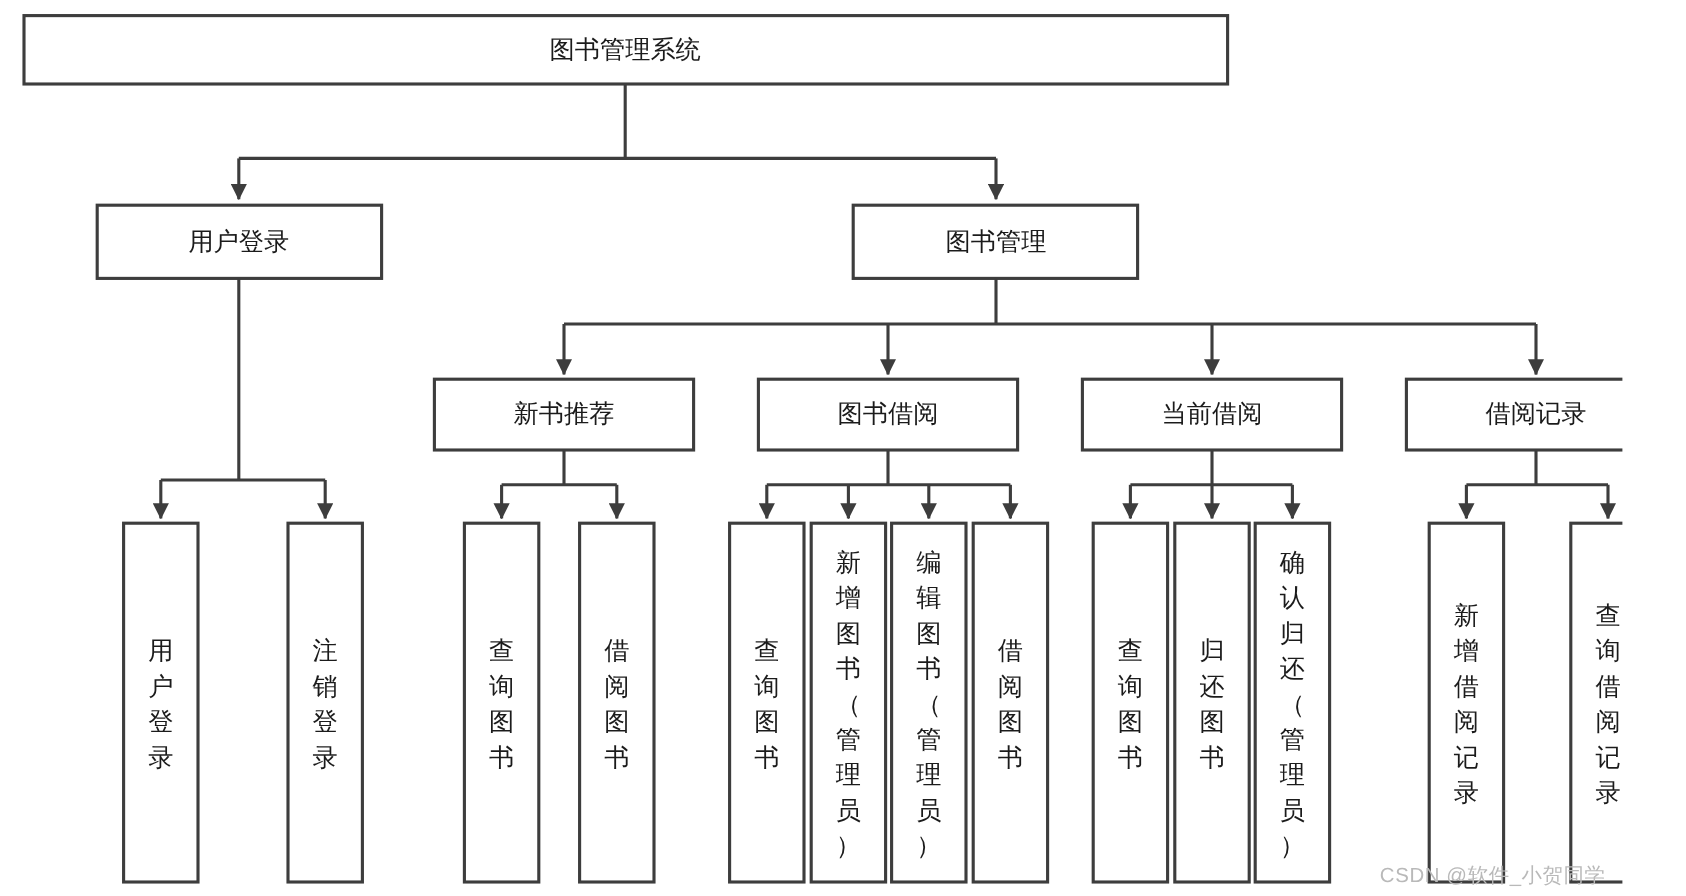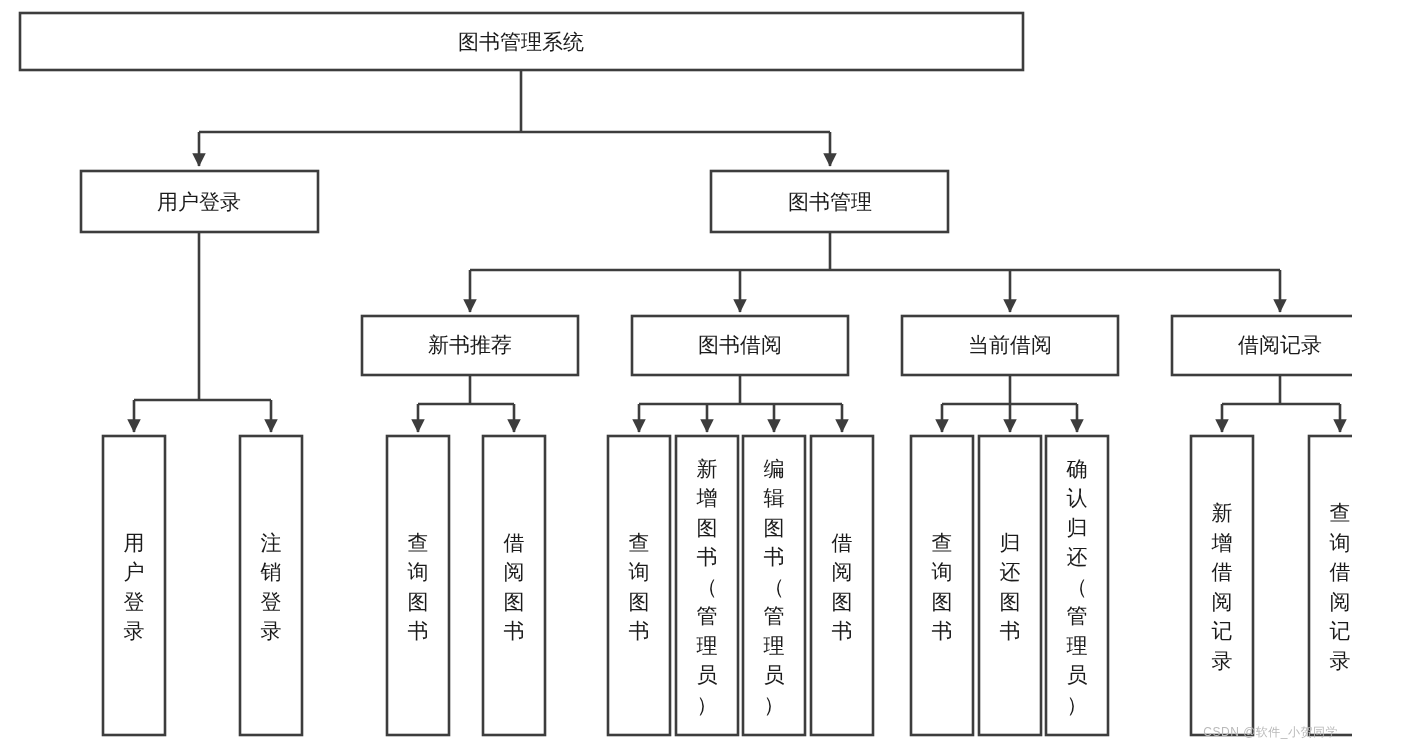--- a/index.html
+++ b/index.html
@@ -49,21 +49,21 @@
     font-family: "Liberation Sans", "DejaVu Sans", sans-serif;
     font-size: 21px;
     fill: #1b1b1b;
     text-anchor: middle;
   }
   .watermark {
     position: absolute;
     right: 14px;
     bottom: 6px;
     font-family: "Liberation Sans", "DejaVu Sans", sans-serif;
-    font-size: 12px;
+    font-size: 17px;
     color: #b9b9b9;
     letter-spacing: 0.5px;
     white-space: nowrap;
     pointer-events: none;
     user-select: none;
   }
 </style>
 </head>
 <body>
 

